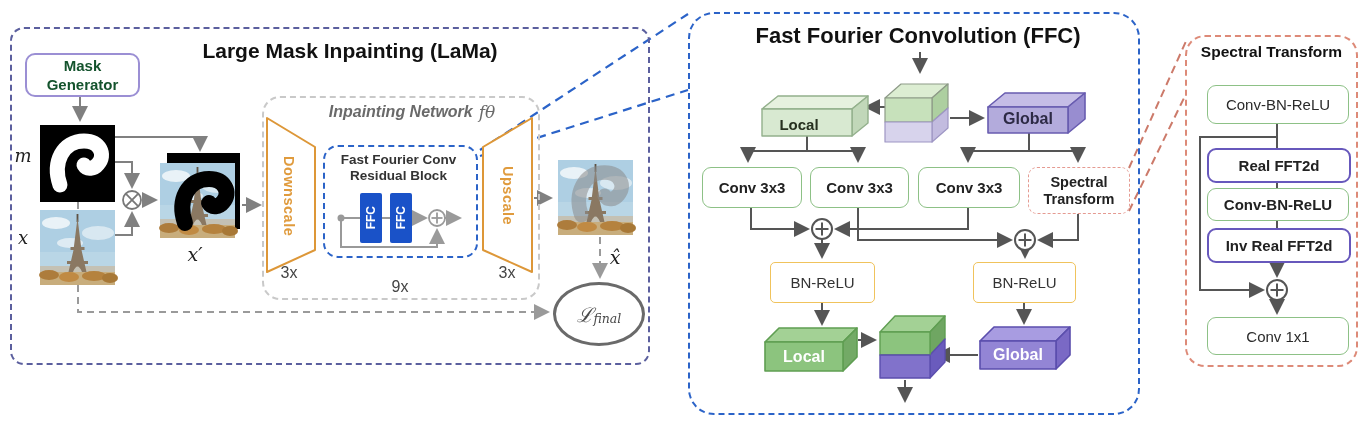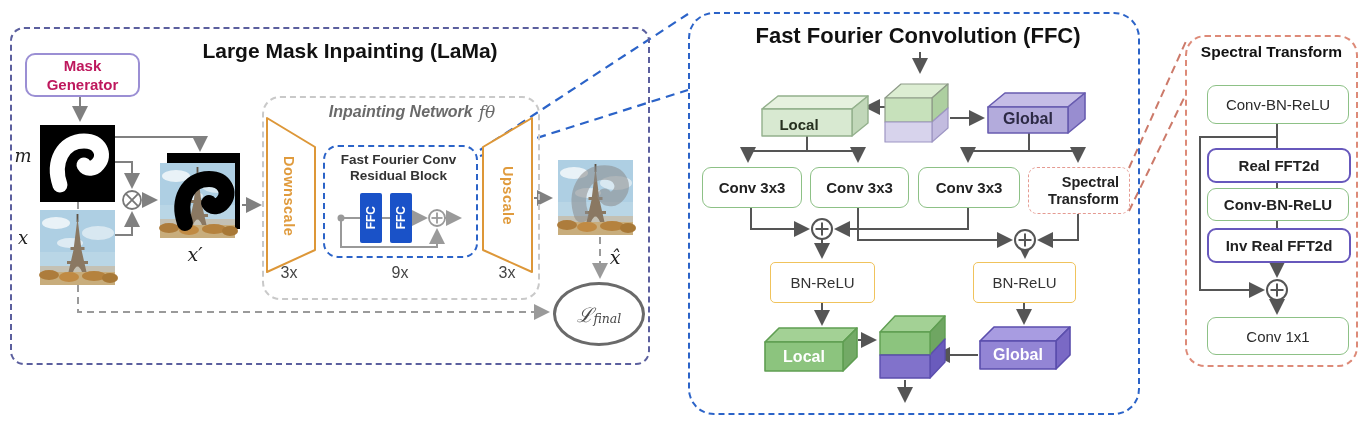--- a/index.html
+++ b/index.html
@@ -8,27 +8,27 @@
   #art{position:absolute;left:0;top:0;}
   .abs{position:absolute;display:flex;align-items:center;justify-content:center;text-align:center;}
   .panel{position:absolute;background:transparent;}
   .panel-navy{border:2px dashed #5b5f9e;border-radius:14px;}
   .panel-blue{border:2px dashed #2b63c8;border-radius:26px;}
   .panel-red{border:2px dashed #dd8a78;border-radius:20px;}
   .panel-gray{border:2px dashed #c9c9c9;border-radius:18px;}
   .panel-blue-sm{border:2px dashed #2b63c8;border-radius:15px;}
   .title{font-weight:700;color:#111;}
   .box{position:absolute;background:#fff;display:flex;align-items:center;justify-content:center;
-       text-align:right;color:#222;}
+       text-align:center;color:#222;}
   .green-box{border:1.6px solid #8dc186;border-radius:9px;font-weight:700;font-size:15px;}
   .green-box.reg{font-weight:400;font-size:15px;color:#2b2b2b;}
   .purple-box{border:2px solid #6758bc;border-radius:9px;font-weight:700;font-size:15px;}
   .yellow-box{border:1.6px solid #f0c35c;border-radius:5px;font-weight:400;font-size:15px;color:#333;}
   .red-dash-box{border:1.6px dashed #e59a91;border-radius:9px;font-weight:700;font-size:14.5px;line-height:1.15;}
-  .maskgen{border:2px solid #9b8fd4;border-radius:10px;color:#be185d;font-weight:700;
+  .maskgen{border:2px solid #9b8fd4;border-radius:10px;color:#14532d;font-weight:700;
            font-size:15px;line-height:1.3;background:#fff;}
   .math{font-family:"DejaVu Serif",serif;font-style:italic;color:#222;}
   .vtext{writing-mode:vertical-rl;letter-spacing:.5px;}
   .vflip{writing-mode:vertical-rl;transform:rotate(180deg);}
   .ellipse{border:3px solid #6a6a6a;border-radius:50%;background:#fff;color:#4a4a4a;}
   .wlabel{color:#fff;font-weight:700;font-size:16px;}
   .dlabel{font-weight:700;font-size:15px;color:#26301f;}
   .factor{font-size:16px;color:#444;}
 </style>
 </head>
@@ -249,21 +249,21 @@
 <div class="abs" style="left:327px;top:151px;width:143px;height:34px;font-size:13.5px;font-weight:700;color:#333;line-height:1.2;">Fast Fourier Conv Residual Block</div>
 
 <div class="abs" style="left:360px;top:193px;width:22px;height:50px;background:#1a52c8;border-radius:2px;">
   <span class="vflip" style="color:#fff;font-weight:700;font-size:12px;">FFC</span>
 </div>
 <div class="abs" style="left:390px;top:193px;width:22px;height:50px;background:#1a52c8;border-radius:2px;">
   <span class="vflip" style="color:#fff;font-weight:700;font-size:12px;">FFC</span>
 </div>
 
 <div class="abs factor" style="left:269px;top:263px;width:40px;height:20px;">3x</div>
-<div class="abs factor" style="left:380px;top:263px;width:40px;height:20px;">9x</div>
+<div class="abs factor" style="left:380px;top:277px;width:40px;height:20px;">9x</div>
 <div class="abs factor" style="left:487px;top:263px;width:40px;height:20px;">3x</div>
 
 <div class="abs ellipse" style="left:553px;top:282px;width:86px;height:58px;">
   <span class="math" style="font-size:20px;color:#4a4a4a;">ℒ</span>
       <span class="math" style="font-size:12.5px;color:#4a4a4a;margin-top:8px;">final</span>
 </div>
 
 <div class="abs title" style="left:738px;top:25px;width:360px;height:22px;font-size:22px;">Fast Fourier Convolution (FFC)</div>
 
 <div class="abs dlabel" style="left:768px;top:115px;width:62px;height:18px;">Local</div>

